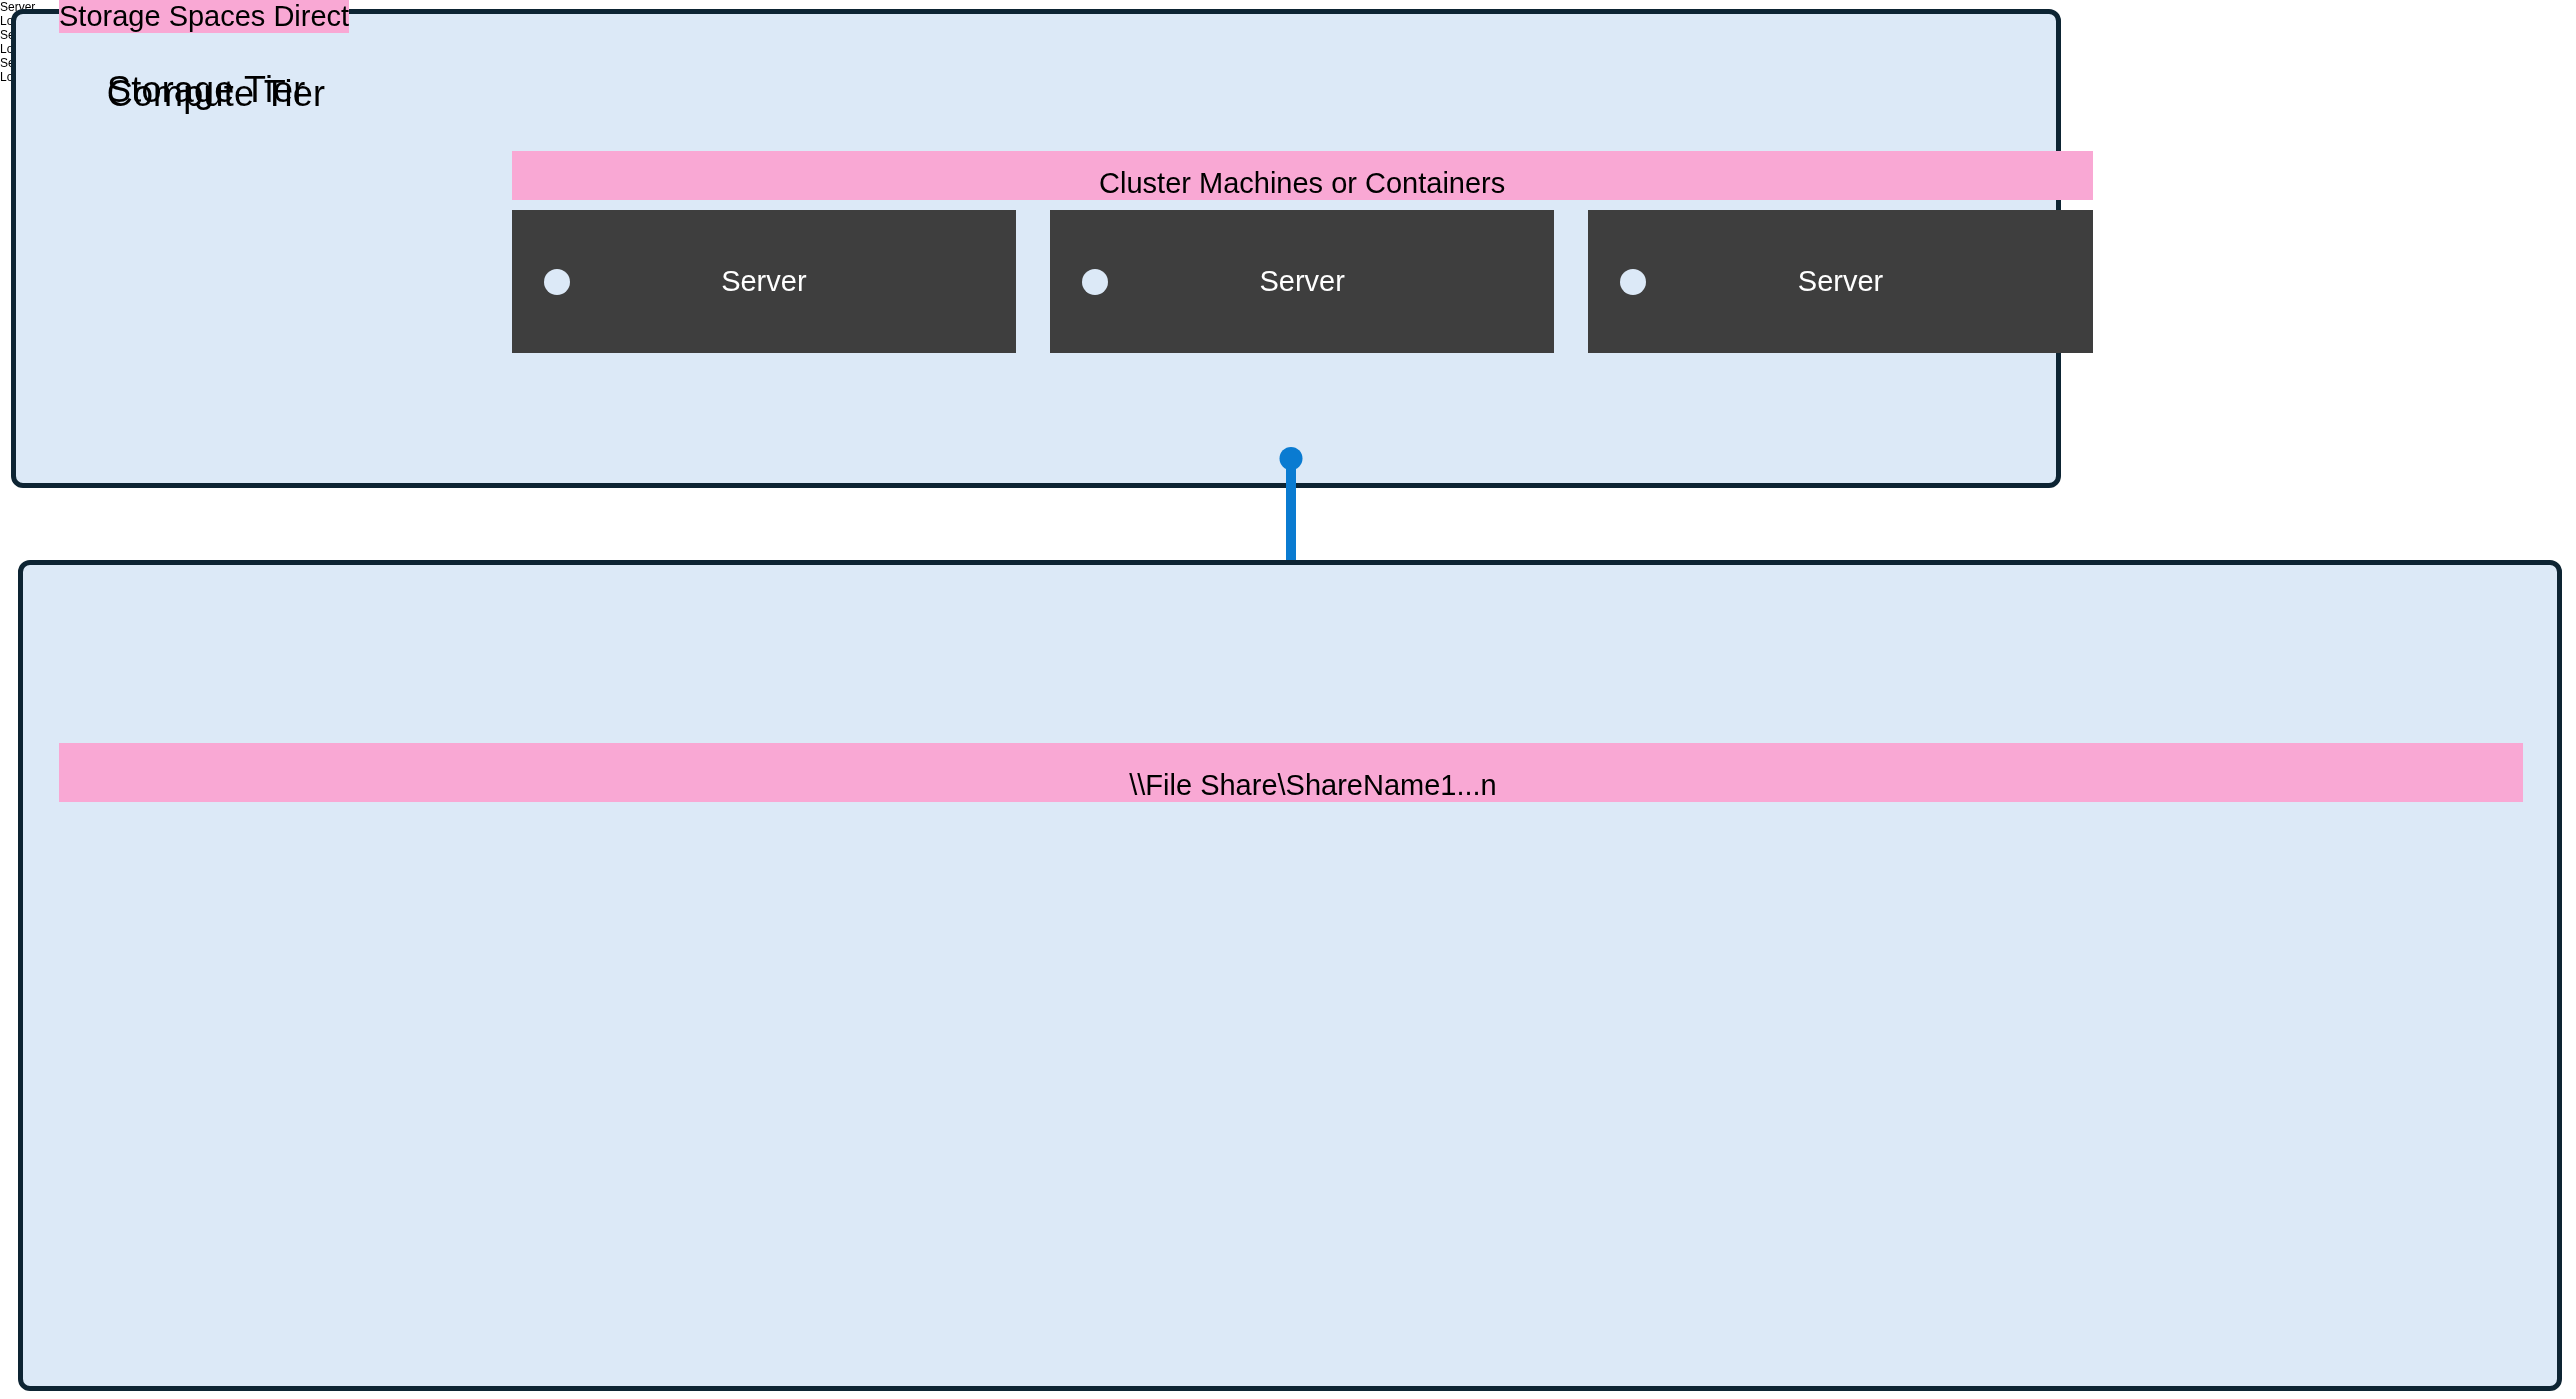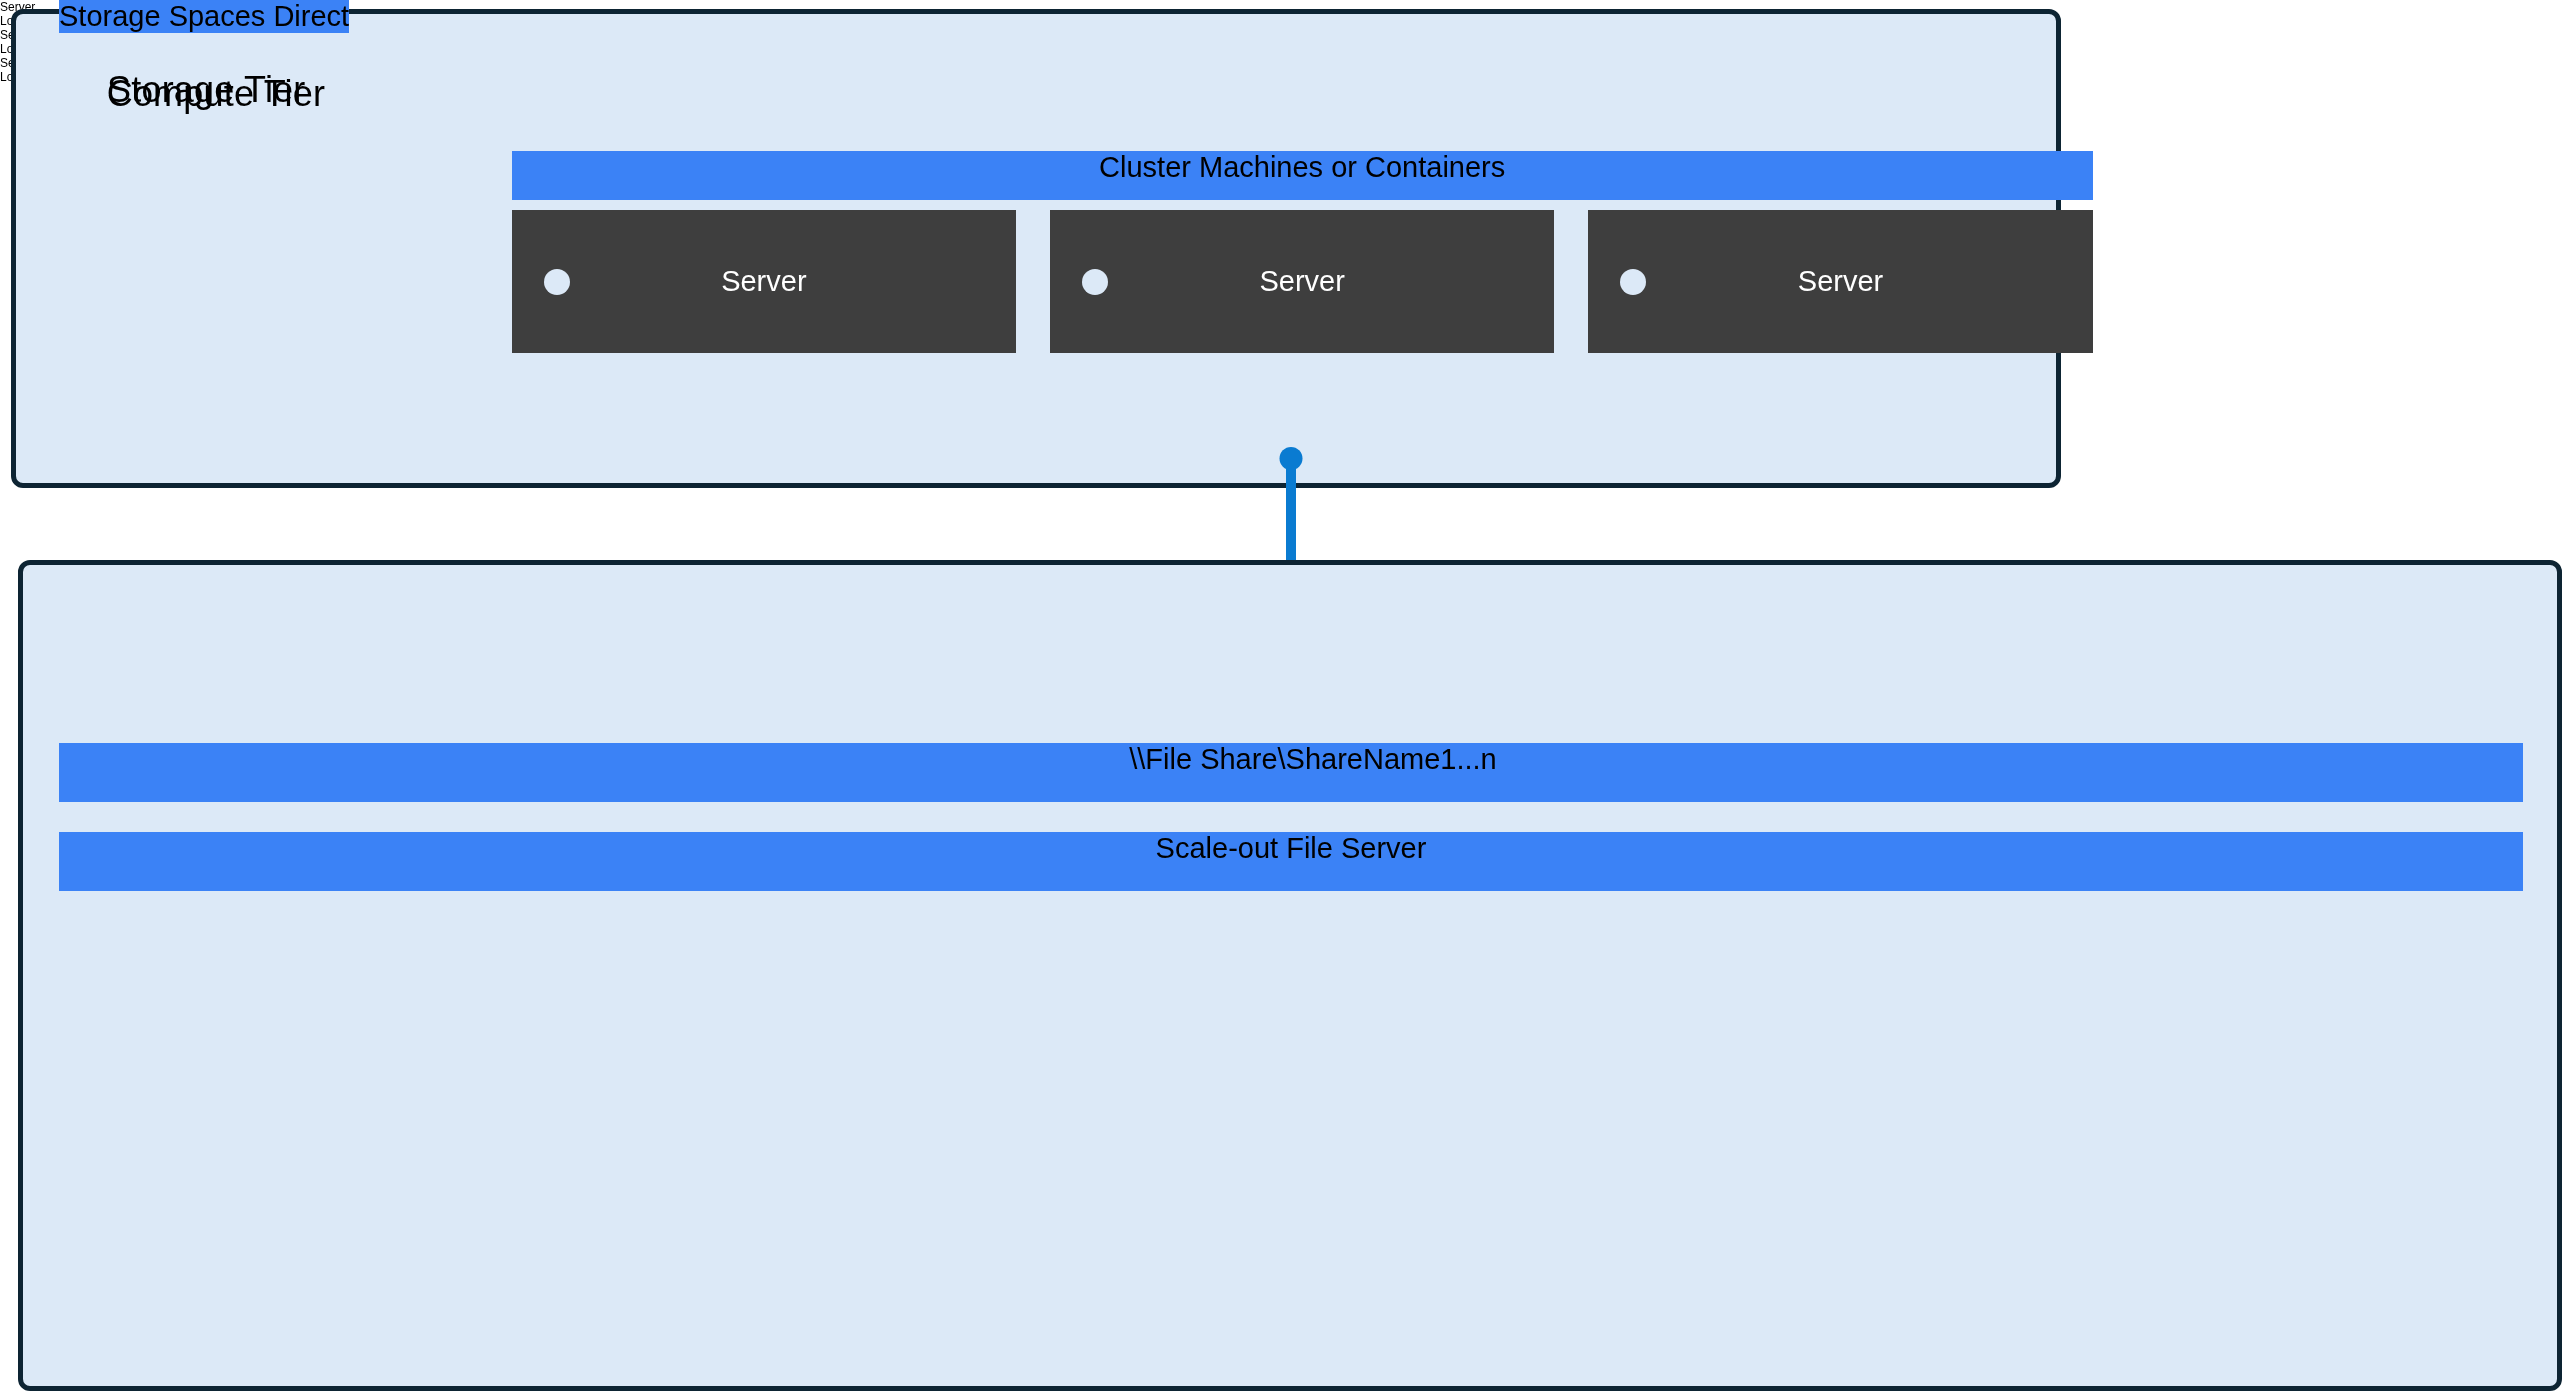--- a/index.html
+++ b/index.html
@@ -38,23 +38,23 @@
     font-weight: 400;
     letter-spacing: 0.2px;
     white-space: nowrap;
   }
   #compute-tier-title { left: 91px; top: 59px; }
   #storage-tier-title { left: 107px; top: 69px; }
 
   
   .grey-band {
     position: absolute;
-    background: #3b82f6;
-    display: flex;
-    align-items: flex-start;
+    background: #f9a8d4;
+    display: flex;
+    align-items: flex-end;
     justify-content: center;
     color: #000000;
     font-size: 29px;
     font-weight: 400;
     white-space: nowrap;
     box-sizing: border-box;
   }
 
   
   #vm-band        { left: 496px; top: 137px; width: 1581px; height: 49px; }
@@ -258,23 +258,20 @@
   </svg>
 
   <div id="storage-tier" class="tier"></div>
 
   <div id="storage-tier-title" class="tier-title">Storage Tier</div>
 
   <div id="share-band" class="grey-band">
     <span>\\File Share\ShareName1...n</span>
   </div>
 
-  <div id="sofs-band" class="grey-band">
-    <span>Scale-out File Server</span>
-  </div>
 
   <div id="s2d-band" class="grey-band">
     <span>Storage Spaces Direct</span>
   </div>
 
   <div class="storage-columns">
 
     <div class="storage-column">
       <div class="storage-node">
         <span class="led"></span>

